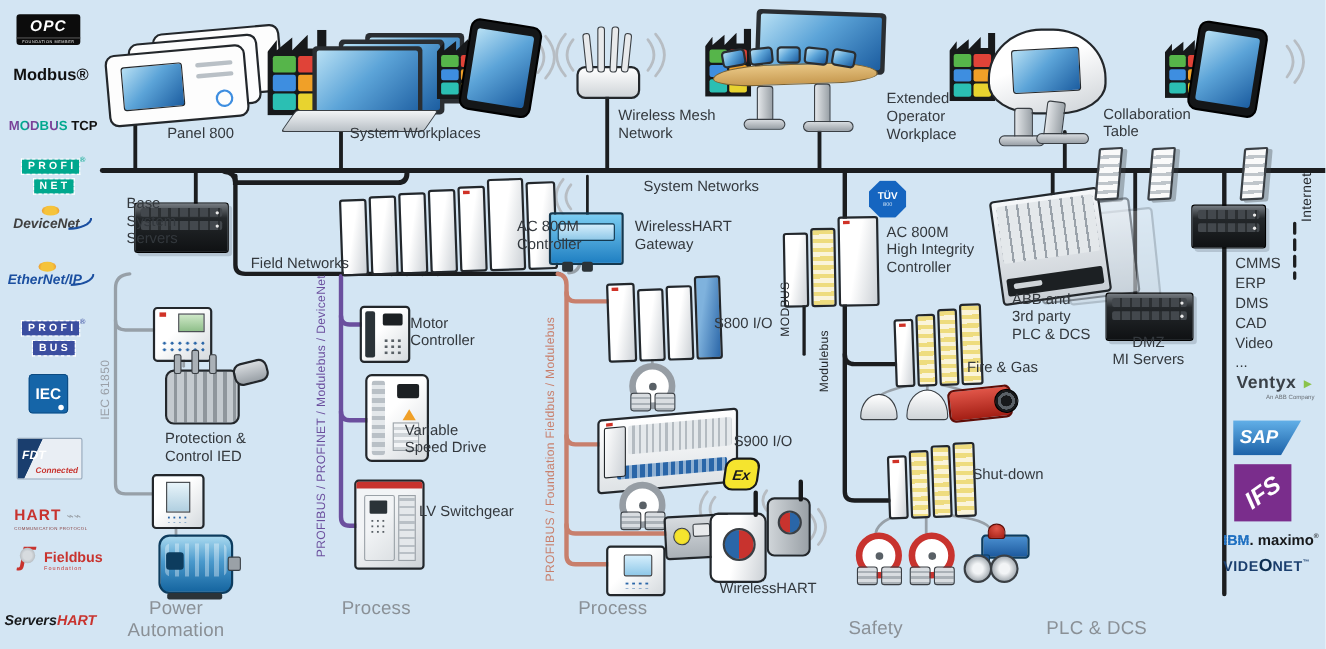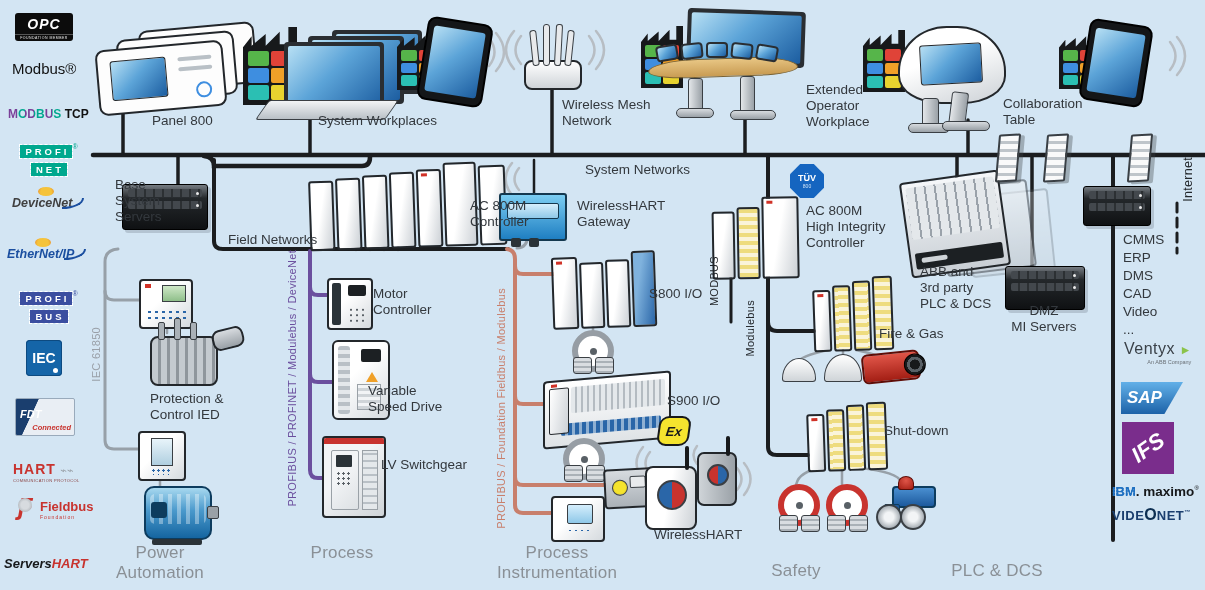--- a/index.html
+++ b/index.html
@@ -116,21 +116,21 @@
       <path d="M515 477 Q515 485 523 485 H606"></path>
     </g>
   </svg>
 
   <div class="lg" style="left:15px;top:13px">
     <div style="background:#0c0c0c;color:#fff;border-radius:3px;width:58px;padding:2px 0 1px;text-align:center">
       <span style="font-weight:bold;font-style:italic;font-size:14px;letter-spacing:1px">OPC</span>
       <div style="font-size:3.5px;letter-spacing:.5px;color:#e8e8e8;border-top:1px solid #555;margin-top:1px;padding-top:1px">FOUNDATION MEMBER</div>
     </div>
   </div>
-  <div class="lg" style="left:12px;top:60px;font-weight:normal;font-size:15px;color:#111"><span>Modbus®</span></div>
+  <div class="lg" style="left:12px;top:60px;font-weight:bold;font-size:15px;color:#111"><span>Modbus®</span></div>
   <div class="lg" style="left:8px;top:107px;font-weight:bold;font-size:12px">
     <span style="background:linear-gradient(90deg,#7a3f98 0 17%,#00a88e 17% 33%,#7a3f98 33% 50%,#00a88e 50% 67%,#7a3f98 67% 83%,#00a88e 83%);-webkit-background-clip:text;background-clip:text;color:transparent">MODBUS</span>
     <span style="color:#111">TCP</span>
   </div>
   <div class="lg pfrow" style="left:20px;top:141px;color:#00a88e;text-align:center;width:58px">
     <span style="background:#00a88e">PROFI</span><sup style="font-size:7px">®</sup><br>
     <span style="background:#00a88e;margin-top:3px">NET</span>
   </div>
   <div class="lg" style="left:12px;top:196px;font-style:italic;font-weight:bold;font-size:12.5px;color:#404040">
     <span style="position:absolute;left:26px;top:-9px;width:16px;height:9px;background:radial-gradient(circle at 50% 60%,#f5c33b 55%,#e8862a);border-radius:50%"></span>
@@ -465,21 +465,21 @@
   </div>
   <div class="dev" style="left:876px;top:476px;width:58px;height:54px">
     <div style="position:absolute;left:16px;top:10px;width:40px;height:18px;background:linear-gradient(180deg,#4a8fd0,#1d5a9e);border:2px solid #0d3c5e;border-radius:4px"></div>
     <div style="position:absolute;left:22px;top:0;width:14px;height:12px;background:radial-gradient(circle at 50% 30%,#e05548,#a31e14);border:1.5px solid #5e0d07;border-radius:50% 50% 20% 20%"></div>
     <div style="position:absolute;left:8px;top:28px;width:14px;height:14px;background:#1d5a9e;border:1.5px solid #0d3c5e;border-radius:2px"></div>
     <div style="position:absolute;left:0;bottom:0;width:22px;height:22px;background:radial-gradient(circle,#f2f4f6 30%,#aab1b7 70%);border:2px solid #3a3f44;border-radius:50%"></div>
     <div style="position:absolute;left:24px;bottom:0;width:22px;height:22px;background:radial-gradient(circle,#f2f4f6 30%,#aab1b7 70%);border:2px solid #3a3f44;border-radius:50%"></div>
   </div>
 
   <div class="lg" style="left:1124px;top:340px">
-    <span style="font-size:16px;font-weight:normal;color:#3a4148;letter-spacing:.5px">Ventyx</span>
+    <span style="font-size:16px;font-weight:bold;color:#3a4148;letter-spacing:.5px">Ventyx</span>
     <span style="color:#8bc34a;font-size:12px">►</span>
     <div style="font-size:5.5px;color:#6b7177;text-align:right;margin-top:1px">An ABB Company</div>
   </div>
   <div class="lg" style="left:1121px;top:382px;width:62px;height:32px;background:linear-gradient(180deg,#62b0e8,#1c62a8);clip-path:polygon(0 0,100% 0,70% 100%,0 100%);display:flex;align-items:center;padding-left:6px;box-sizing:border-box">
     <span style="color:#fff;font-weight:bold;font-style:italic;font-size:17px">SAP</span>
   </div>
   <div class="lg" style="left:1122px;top:422px;width:52px;height:52px;background:#7a2d8c;display:flex;align-items:center;justify-content:center">
     <span style="color:#fff;font-weight:bold;font-style:italic;font-size:22px;transform:rotate(-35deg)">IFS</span>
   </div>
   <div class="lg" style="left:1112px;top:482px">
@@ -589,21 +589,20 @@
 
   <div class="sect" style="left:90px;top:543px;width:140px">
       <span>Power</span>
       <span>Automation</span>
     </div>
   <div class="sect" style="left:262px;top:543px;width:160px">
       <span>Process</span>
     </div>
   <div class="sect" style="left:467px;top:543px;width:180px">
       <span>Process</span>
-      <span>Instrumentation</span>
     </div>
   <div class="sect" style="left:736px;top:561px;width:120px">
       <span>Safety</span>
     </div>
   <div class="sect" style="left:927px;top:561px;width:140px">
       <span>PLC &amp; DCS</span>
     </div>
 
 </div>
 

